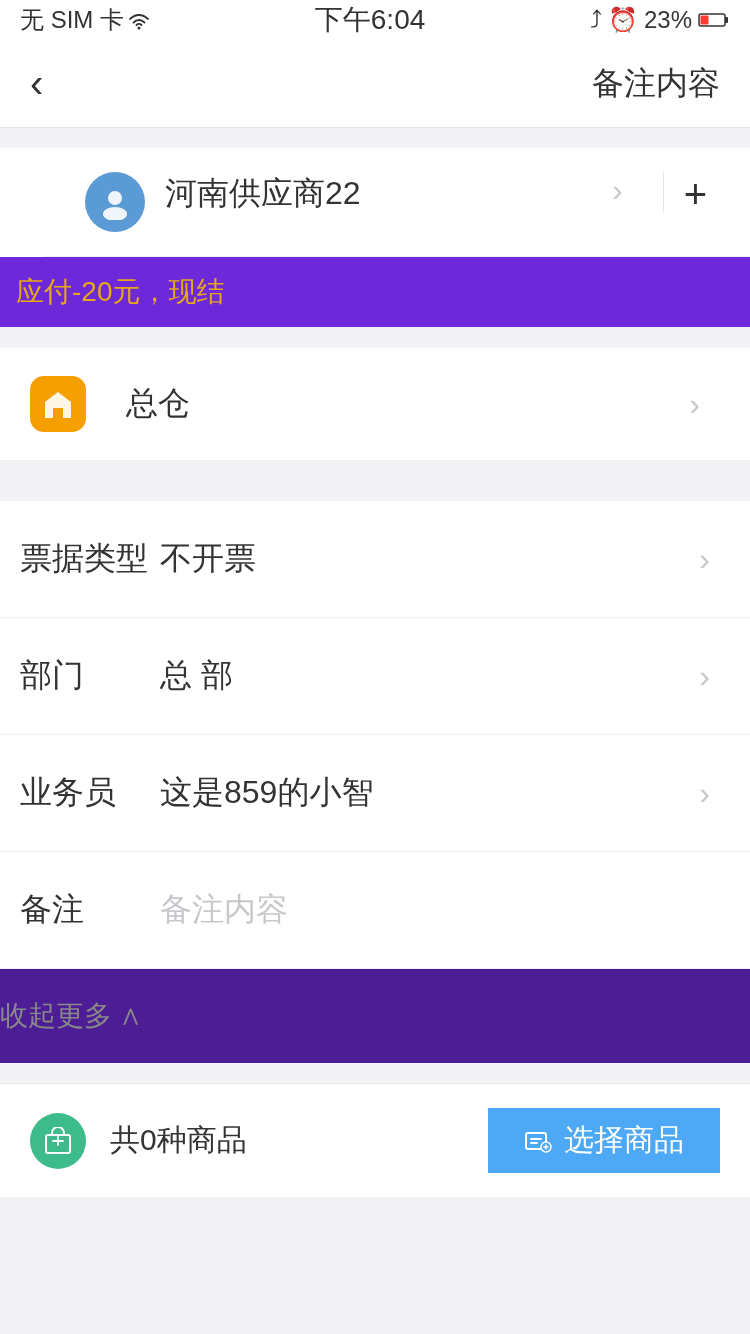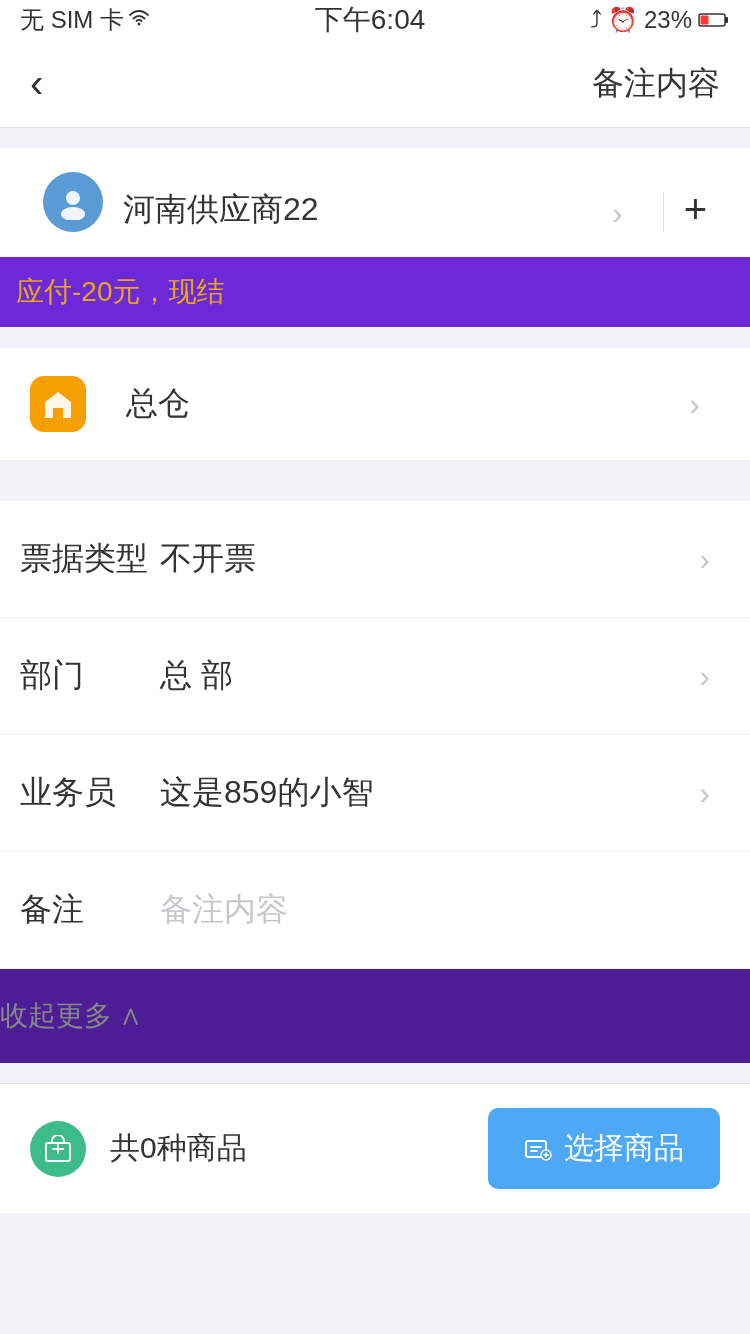--- a/index.html
+++ b/index.html
@@ -18,21 +18,21 @@
       width: 100%;
       height: 40px;
       background: #fff;
       display: flex;
       align-items: center;
       justify-content: space-between;
       padding: 0 20px;
       font-size: 24px;
       color: #333;
     }
-    .status-left { display: flex; align-items: flex-start; gap: 4px; }
+    .status-left { display: flex; align-items: flex-end; gap: 4px; }
     .status-center { font-size: 28px; font-weight: 500; }
     .status-right { display: flex; align-items: center; gap: 6px; font-size: 24px; }
 
     
     .nav-bar {
       width: 100%;
       height: 88px;
       background: #fff;
       display: flex;
       align-items: center;
@@ -64,24 +64,25 @@
 
     
     .card-section {
       background: #fff;
       margin-bottom: 0;
     }
 
     
     .supplier-row {
       display: flex;
-      align-items: flex-end;
+      align-items: flex-start;
       padding: 24px 43px;
       background: #fff;
       border-bottom: 1px solid #f0f0f0;
+      margin-left: 42px;
     }
     .supplier-avatar {
       width: 60px;
       height: 60px;
       border-radius: 50%;
       background: #5b9bd5;
       display: flex;
       align-items: center;
       justify-content: center;
       margin-right: 20px;
@@ -211,22 +212,22 @@
       align-items: center;
       justify-content: center;
     }
     .product-count-text {
       font-size: 30px;
       color: #333;
     }
     .select-btn {
       background: #4da8f5;
       color: #fff;
-      border-radius: 10px;
-      padding: 20px 36px;
+      border-radius: 0;
+      padding: 12px 36px;
       font-size: 30px;
       display: flex;
       align-items: center;
       gap: 12px;
       cursor: pointer;
     }
 
     
     .bottom-content {
       flex: 1;

